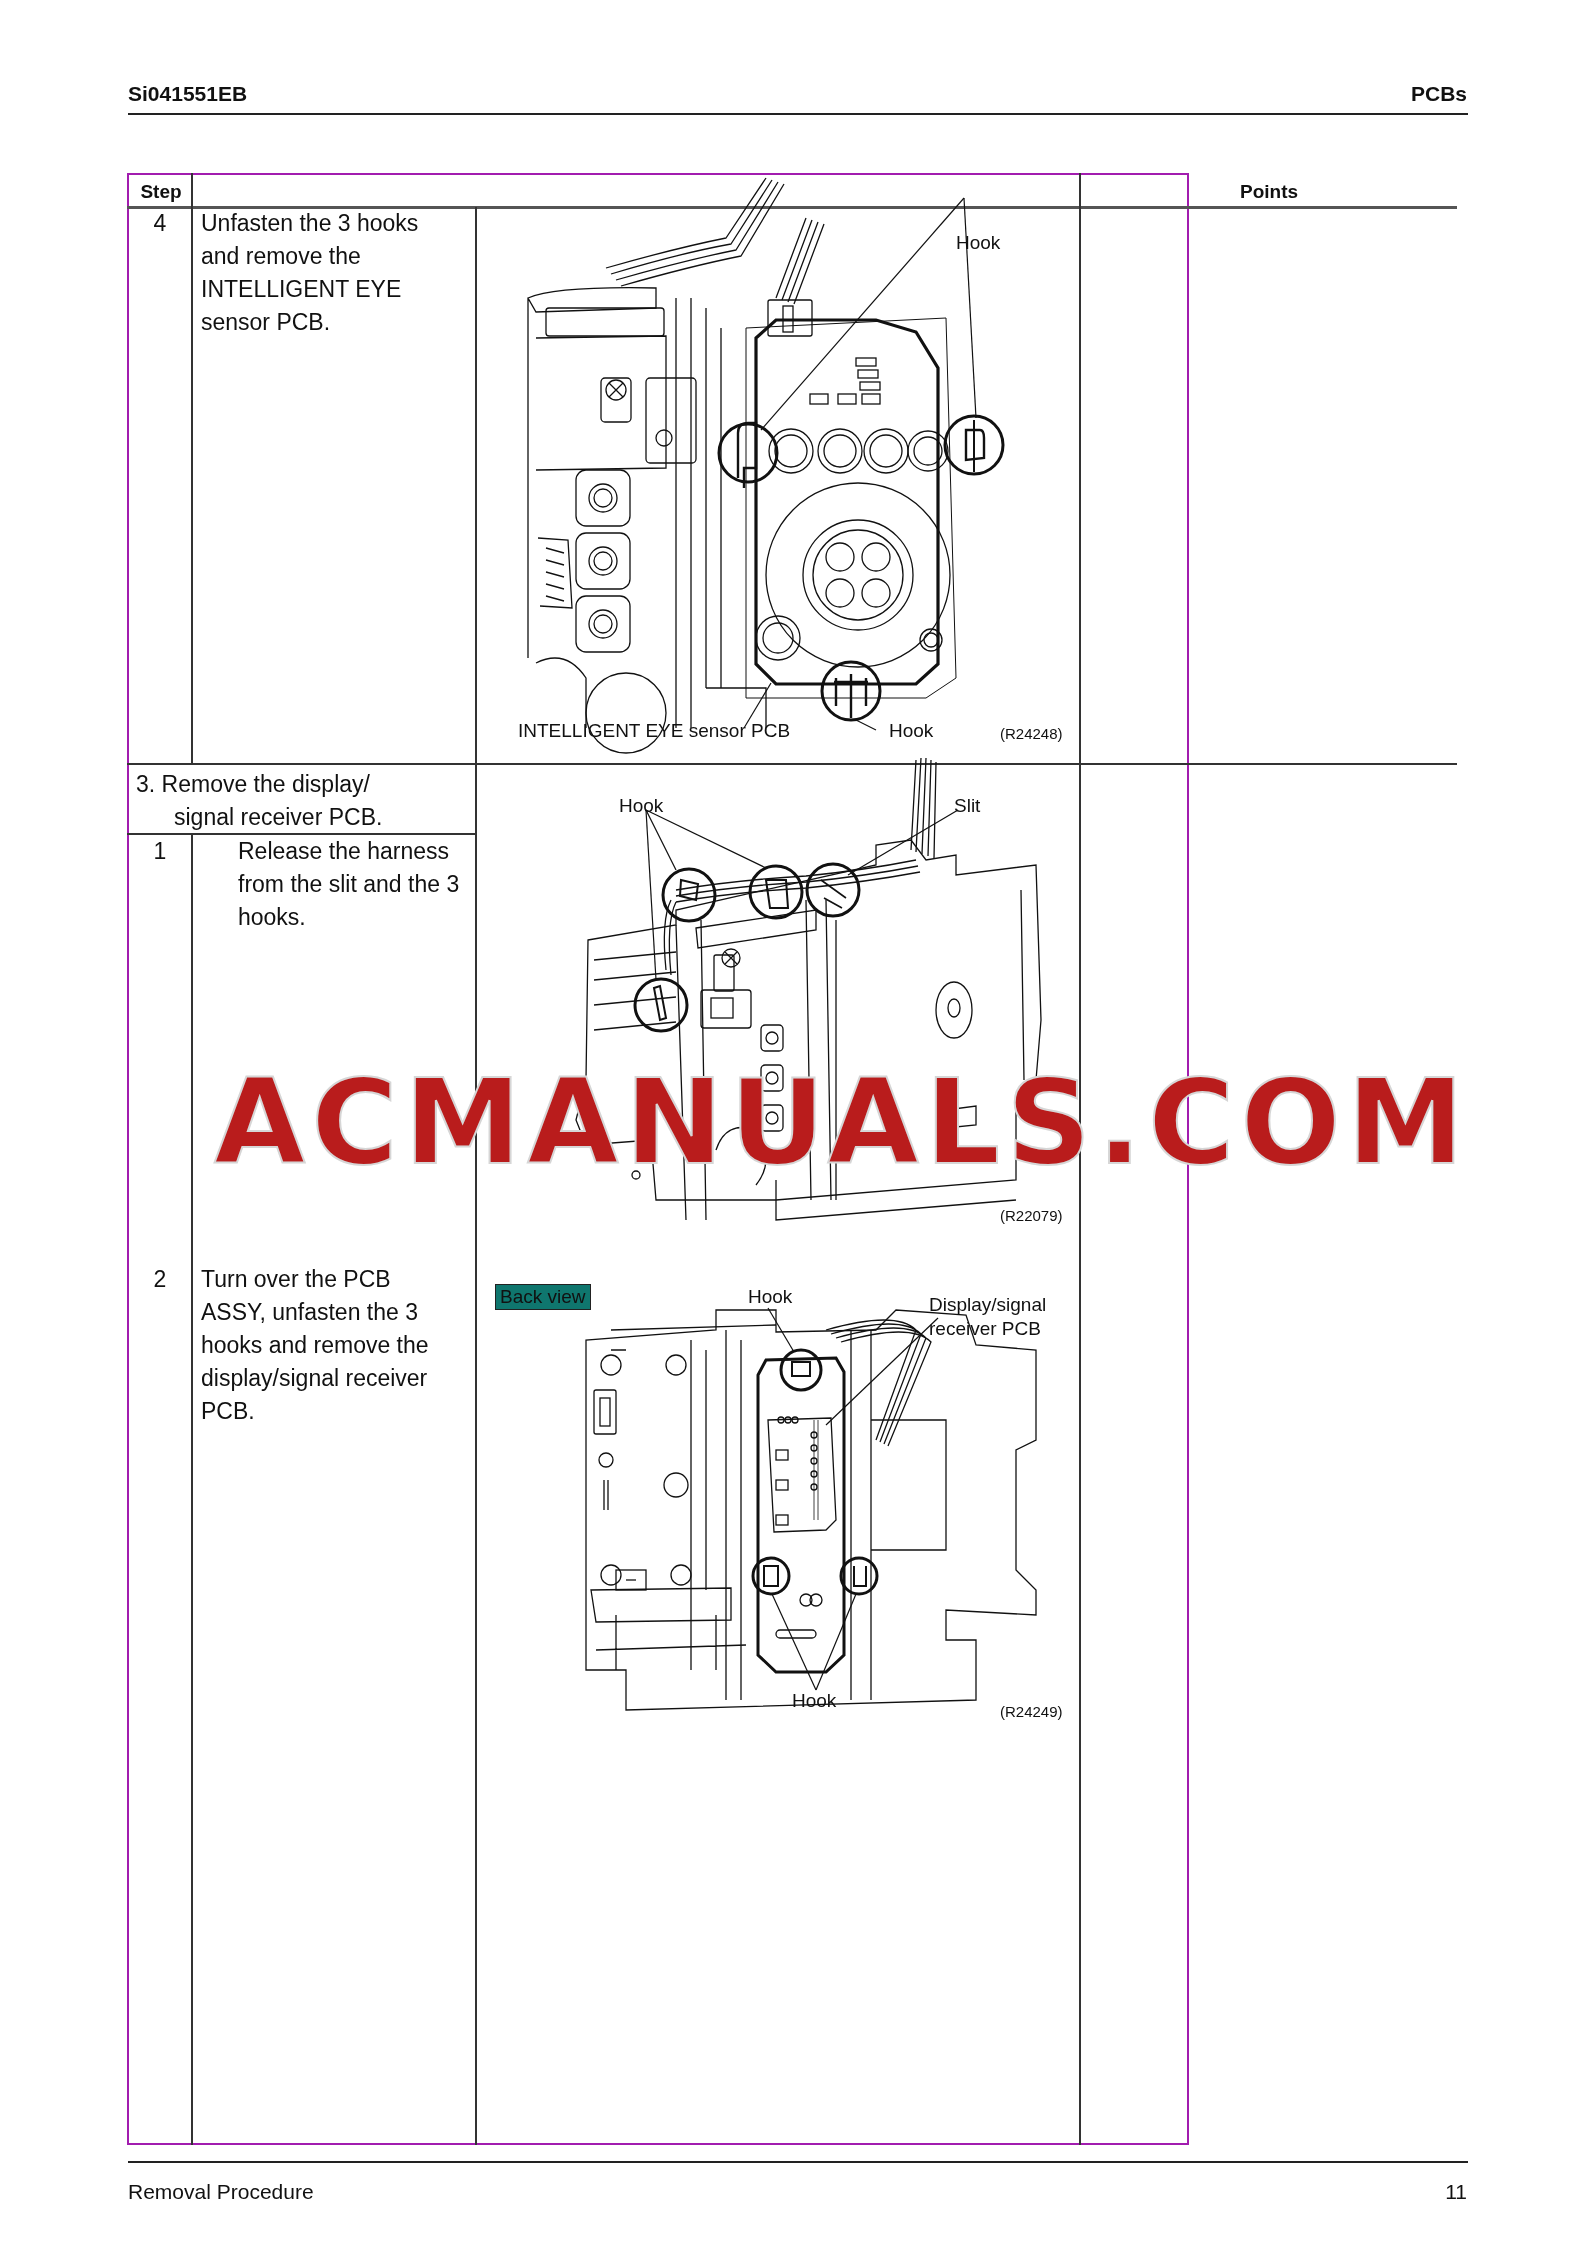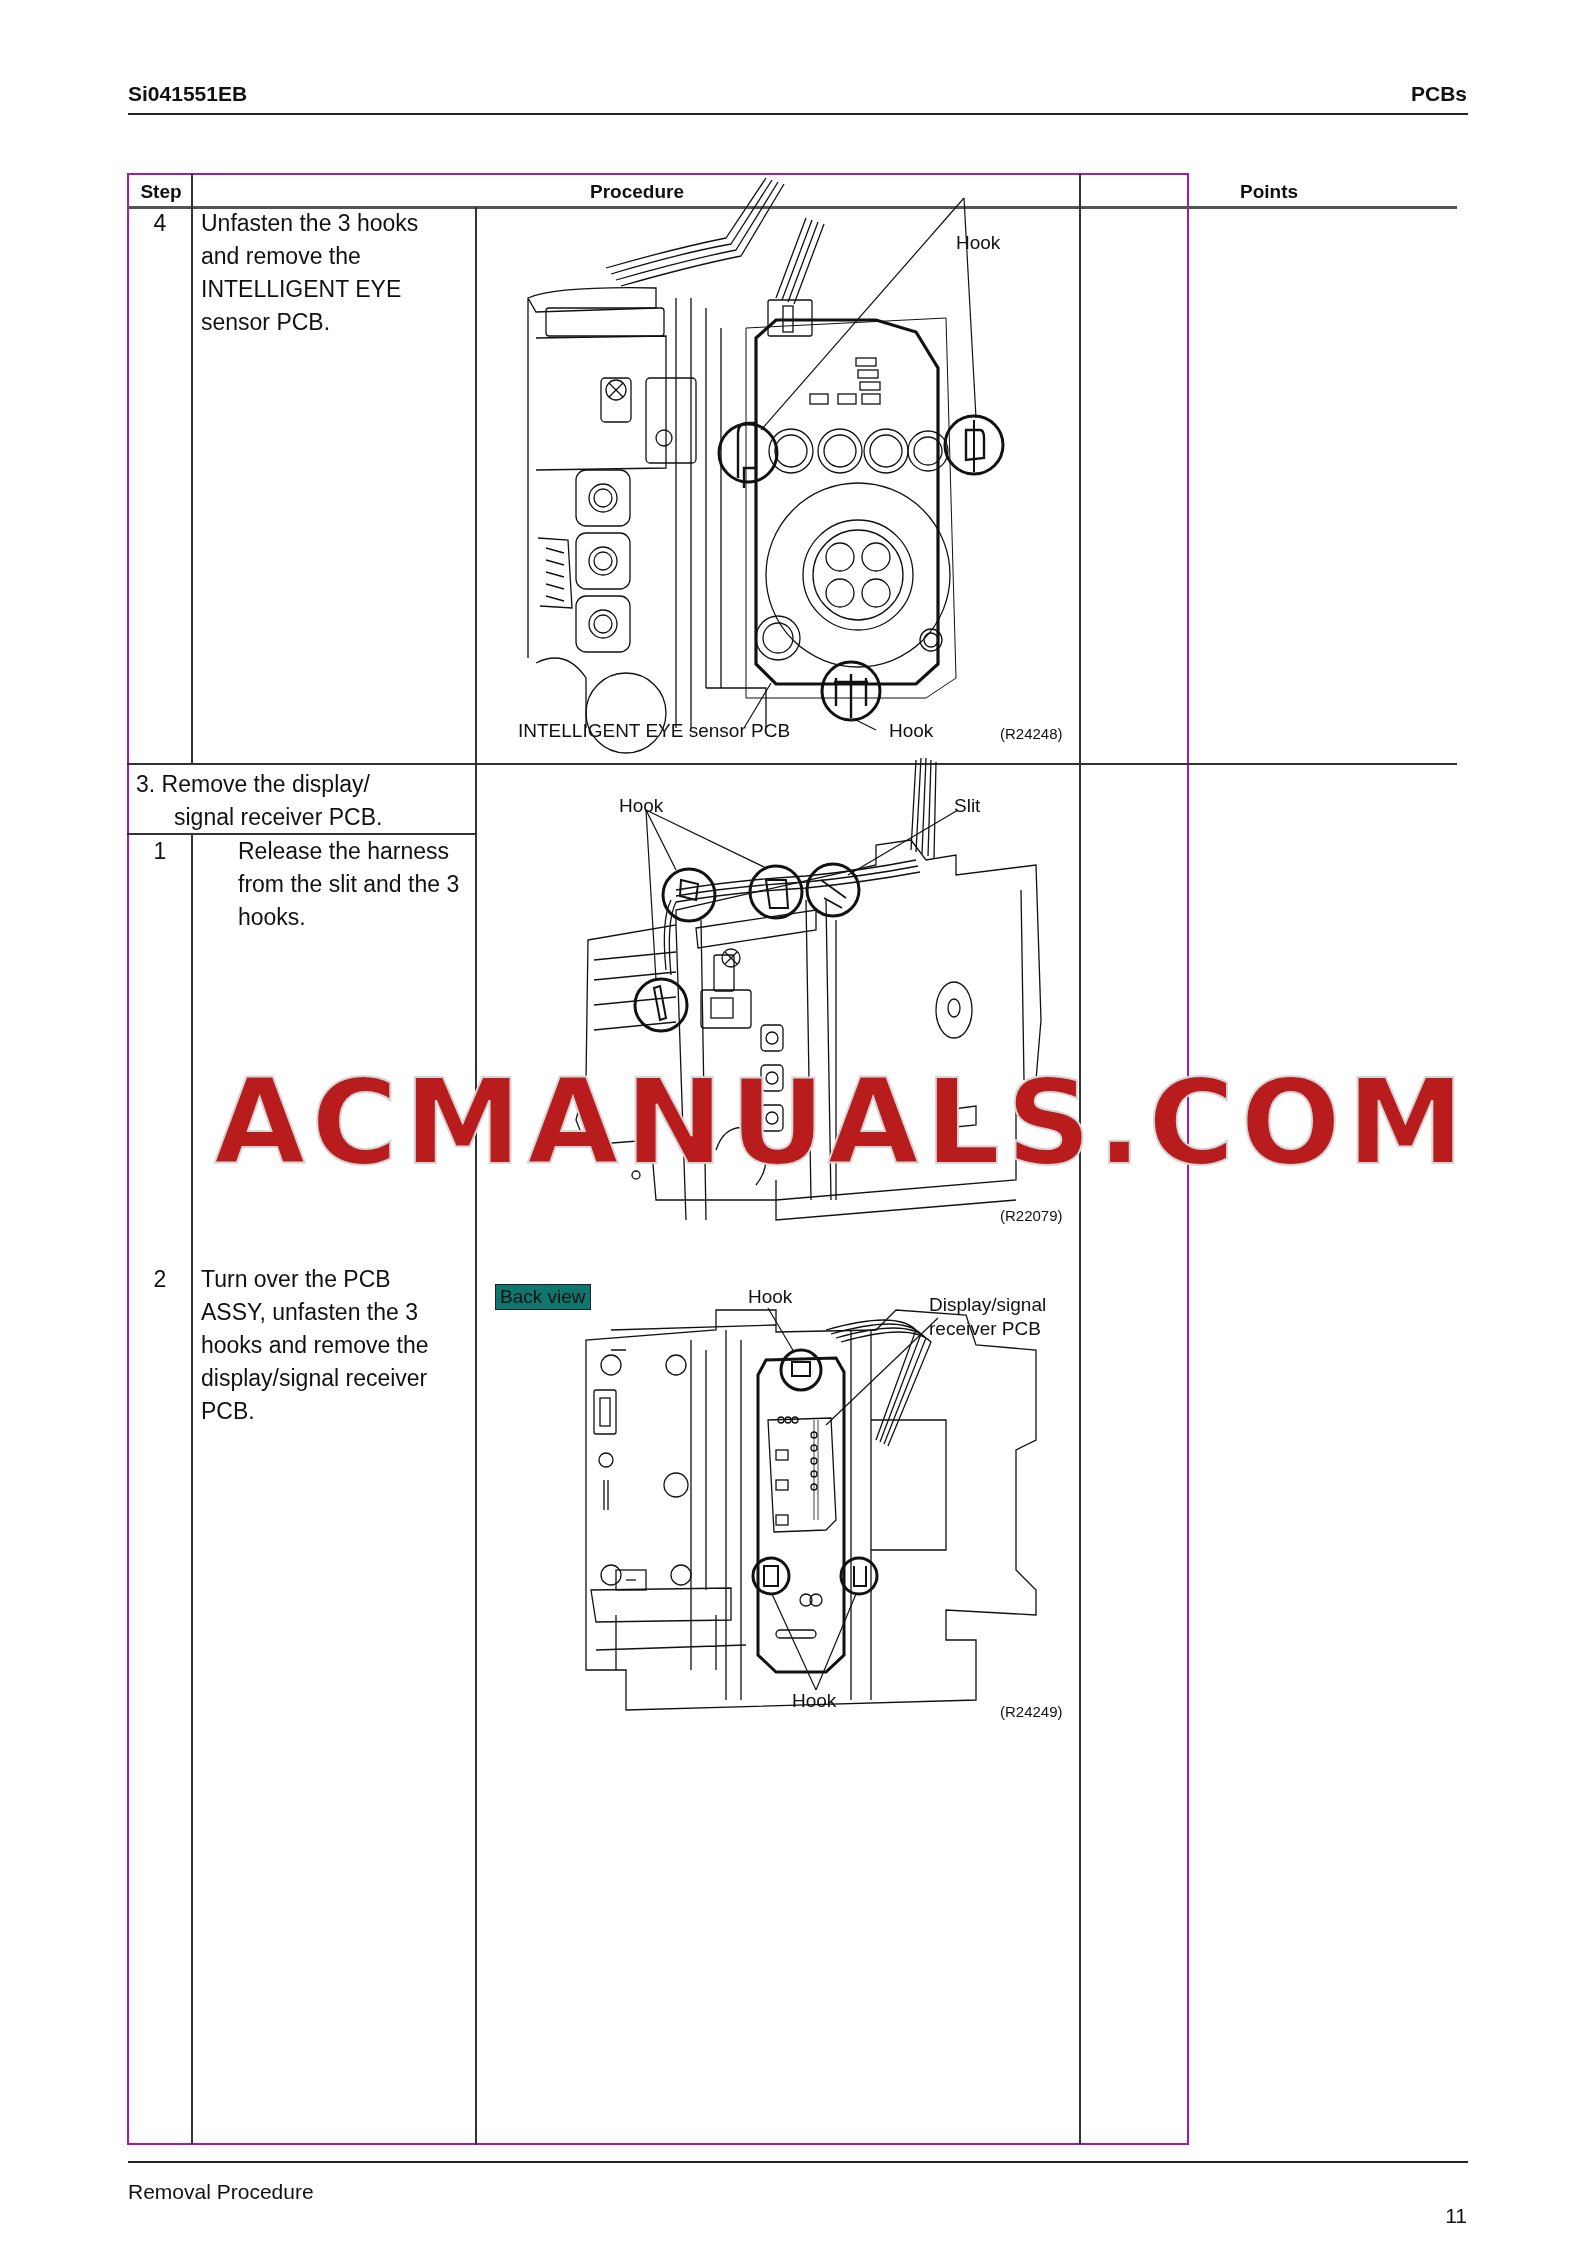--- a/index.html
+++ b/index.html
@@ -3,21 +3,21 @@
 <meta charset="utf-8">
 <style>
   html, body { margin:0; padding:0; background:#ffffff; }
   body { width:1586px; height:2245px; position:relative; overflow:hidden;
          font-family:"Liberation Sans", sans-serif; color:#111; }
   .hdr-left { position:absolute; left:128px; top:82px; font-weight:bold; font-size:21px; }
   .hdr-right { position:absolute; right:119px; top:82px; font-weight:bold; font-size:21px;margin-left:40px; }
   .hdr-rule { position:absolute; left:128px; width:1340px; top:113px; height:0; border-top:2px solid #222; }
   .ftr-rule { position:absolute; left:128px; width:1340px; top:2161px; height:0; border-top:2px solid #222; }
   .ftr-left { position:absolute; left:128px; top:2180px; font-size:21px; }
-  .ftr-right { position:absolute; right:119px; top:2180px; font-size:21px;margin-top:24px; }
+  .ftr-right { position:absolute; right:119px; top:2180px; font-size:21px; }
 
   .tbl { position:absolute; left:127px; top:173px; width:1062px; height:1972px; border:2px solid #a21caf; box-sizing:border-box; }
   .vline { position:absolute; border-left:2px solid #333; width:0; }
   .hline { position:absolute; border-top:2px solid #333; height:0; }
   .th { position:absolute; top:0; height:33px; line-height:33px; font-weight:bold; font-size:19px; text-align:center; }
 
   .stepnum { position:absolute; font-size:23px; width:64px; text-align:center; }
   .steptext { position:absolute; font-size:23px; line-height:33px; width:270px; }
   .section { position:absolute; font-size:23px; line-height:33px; width:330px; }
 
@@ -33,21 +33,20 @@
 </style>
 </head>
 <body>
 
 <div class="hdr-left">Si041551EB</div>
 <div class="hdr-right">PCBs</div>
 <div class="hdr-rule"></div>
 
 <div class="tbl">
   <div class="th" style="left:0;width:64px;">Step</div>
-  <div class="th" style="left:64px;width:888px;">Procedure</div>
   <div class="th" style="left:952px;width:376px;">Points</div>
 </div>
 
 <div class="hline" style="left:127px;width:1330px;top:206px;border-top-width:3px;border-color:#555;"></div>
 
 <div class="vline" style="left:191px;top:173px;height:591px;"></div>
 
 <div class="vline" style="left:1079px;top:173px;height:1972px;"></div>
 
 <div class="vline" style="left:475px;top:207px;height:1938px;"></div>

